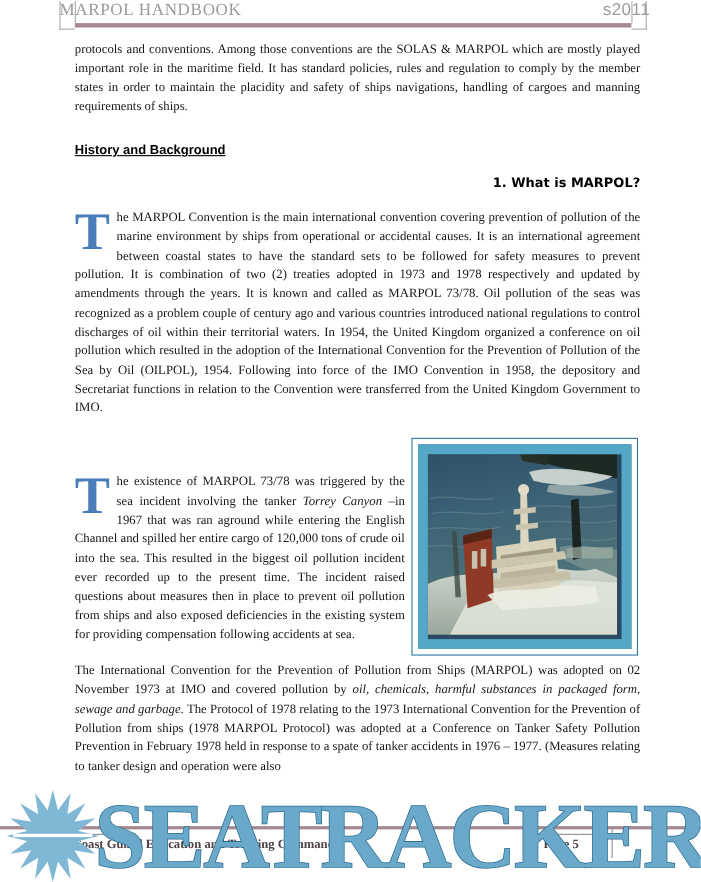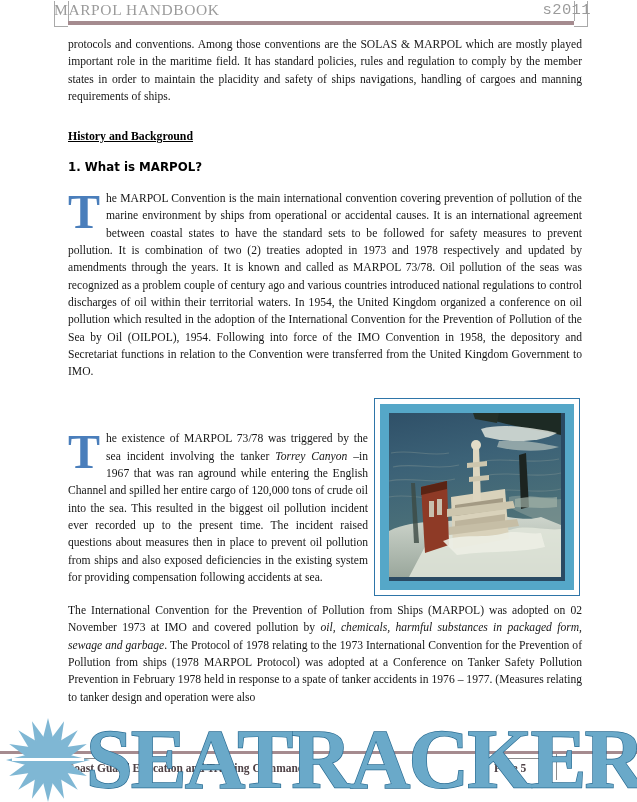--- a/index.html
+++ b/index.html
@@ -37,21 +37,21 @@
     font-family: "Liberation Serif", serif;
     font-size: 15.5px;
     letter-spacing: 0.6px;
     color: #9b9b9b;
     white-space: nowrap;
   }
   .header-sub {
     position: absolute;
     right: 46px;
     top: 1px;
-    font-family: Liberation Mono, monospace;
+    font-family: Liberation Sans, sans-serif;
     font-size: 15.5px;
     letter-spacing: 0.4px;
     color: #9b9b9b;
     white-space: nowrap;
   }
   .header-rule {
     position: absolute;
     left: 68px;
     top: 21px;
     width: 506px;
@@ -112,32 +112,33 @@
     color: #161616;
     text-align: justify;
     text-justify: inter-word;
   }
   .spacer-m { height: 16px; }
   .spacer-l { height: 24px; }
   .spacer-xl { height: 34px; }
 
   h2.section-underline {
     margin: 0;
-    font-family: Liberation Serif, serif;
+    font-family: Liberation Sans, sans-serif;
     font-size: 11.8px;
     font-weight: bold;
     color: #000;
     text-decoration: underline;
   }
   h3.section {
     margin: 0;
     font-family: "DejaVu Sans", sans-serif;
     font-size: 11.8px;
     font-weight: bold;
     color: #000;
+    text-align: right;
   }
 
   
   .dropcap-para {
     position: relative;
   }
   .dropcap {
     float: left;
     font-family: "Liberation Serif", serif;
     font-weight: bold;

